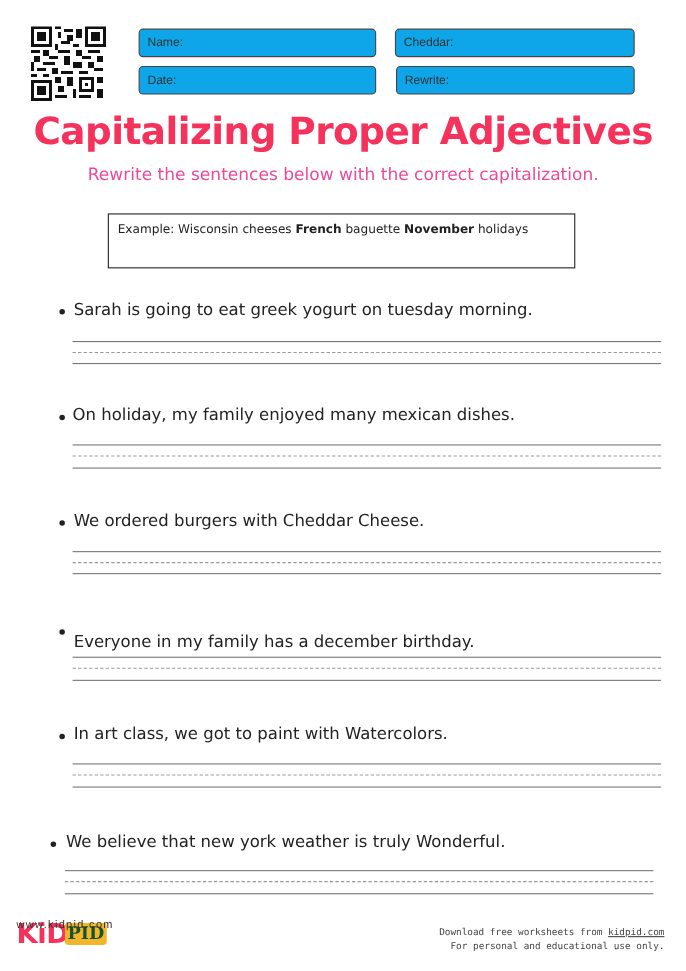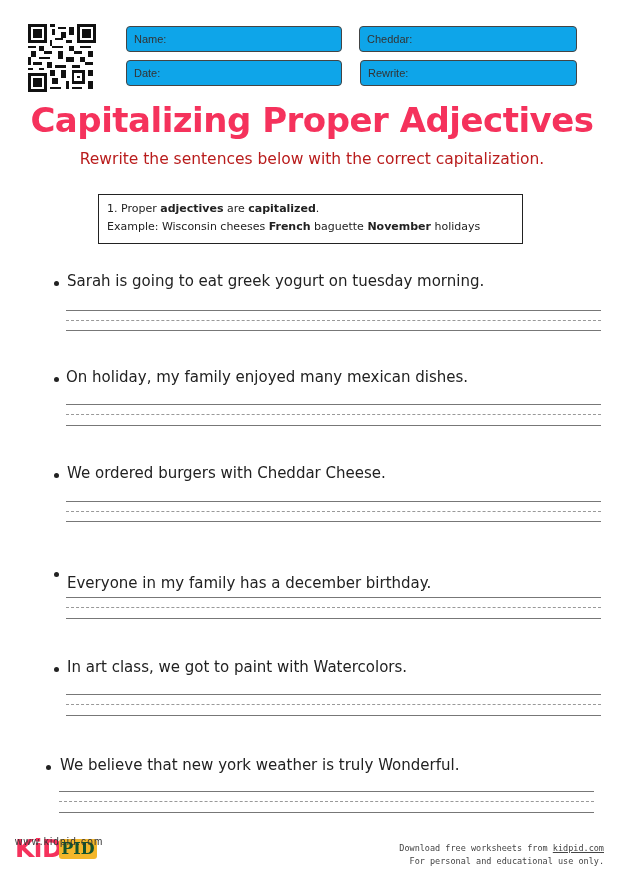--- a/index.html
+++ b/index.html
@@ -13,21 +13,21 @@
              padding: 6px 7px; background: #0ea5e9; }
     #f-name { left: 126px; top: 26px; width: 216px; }
     #f-date { left: 126px; top: 60px; width: 216px; }
     #f-section { left: 359px; top: 26px; width: 218px; }
     #f-teacher { left: 360px; top: 60px; width: 217px; }
 
     .title { position: absolute; left: 0; top: 100px; width: 624px; text-align: center;
              font-family: "DejaVu Sans", sans-serif; font-weight: bold; font-size: 34px;
              color: #f5325c; letter-spacing: -0.5px; }
     .subtitle { position: absolute; left: 0; top: 150px; width: 624px; text-align: center;
-                font-family: "DejaVu Sans", sans-serif; font-size: 15.5px; color: #b91c1c; }
+                font-family: "DejaVu Sans", sans-serif; font-size: 15.5px; color: #ec4899; }
 
     .rulebox { position: absolute; left: 98px; top: 194px; width: 425px; height: 50px;
                border: 1.5px solid #222; padding: 5px 8px; font-size: 11px; line-height: 18px;
                color: #222; }
     .rulebox b { font-weight: bold; }
 
     .question { position: absolute; left: 0; width: 624px; }
     .q-text { position: absolute; font-size: 15px; color: #222; white-space: nowrap; }
     .bullet { position: absolute; width: 5px; height: 5px; border-radius: 50%; background: #222; }
     .line-solid { position: absolute; height: 0; border-top: 1.5px solid #777; }
@@ -115,23 +115,20 @@
 </div>
 <div class="field" id="f-teacher">
   <span>Rewrite:</span>
 </div>
 
 <div class="title">Capitalizing Proper Adjectives</div>
 <div class="subtitle">Rewrite the sentences below with the correct capitalization.</div>
 
 <div class="rulebox">
   <div>
-    <span>1. Proper </span><b>adjectives</b><span> are </span><b>capitalized</b><span>.</span>
-  </div>
-  <div>
     <span>Example: Wisconsin cheeses </span><b>French</b><span> baguette </span><b>November</b><span> holidays</span>
   </div>
 </div>
 
 <div class="question" style="top:272px;">
   <span class="bullet" style="left:54px;top:9px;"></span>
   <span class="q-text" style="left:67px;top:0;">Sarah is going to eat greek yogurt on tuesday morning.</span>
   <div class="line-solid" style="left:66px;width:535px;top:38px;"></div>
   <div class="line-dash" style="left:66px;width:535px;top:48px;"></div>
   <div class="line-solid" style="left:66px;width:535px;top:58px;"></div>

